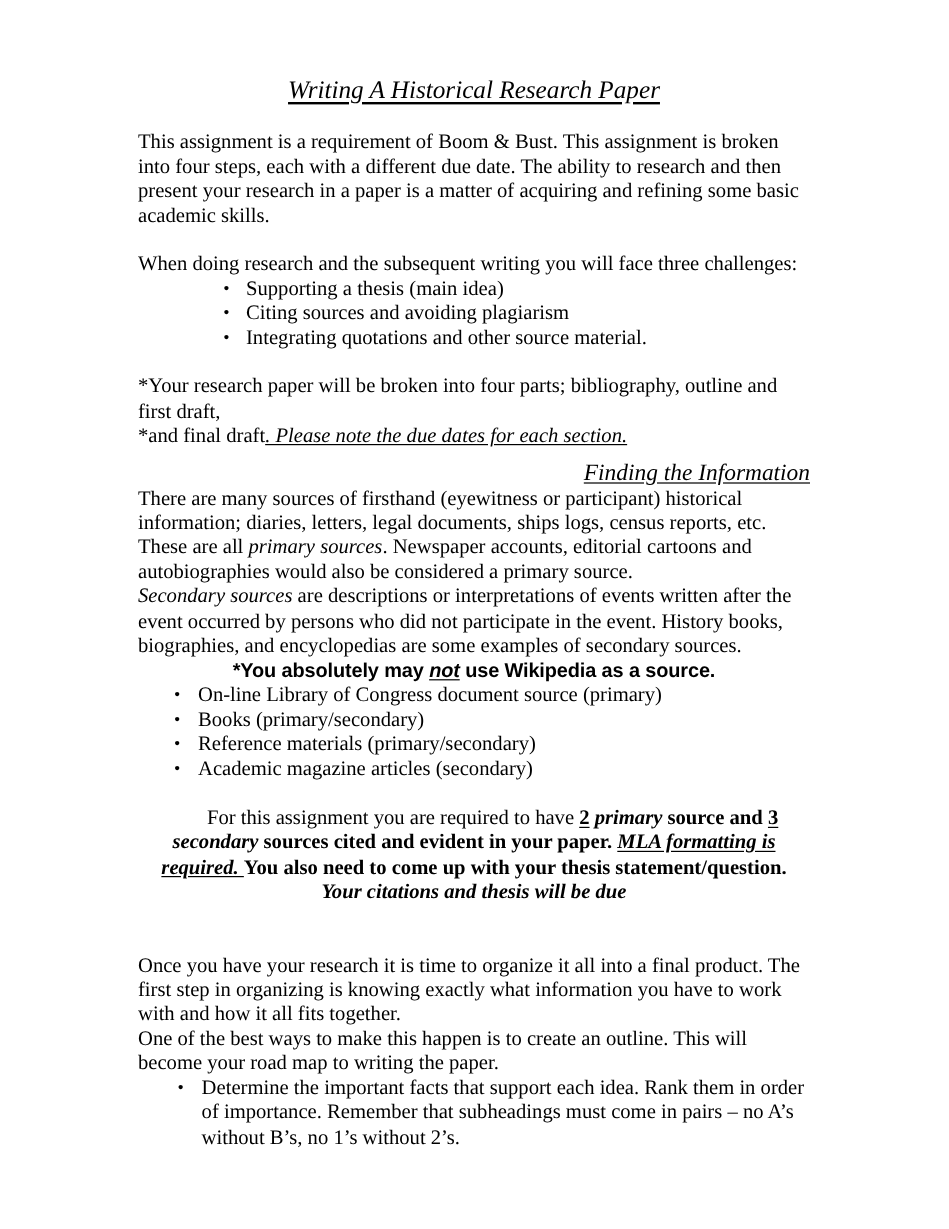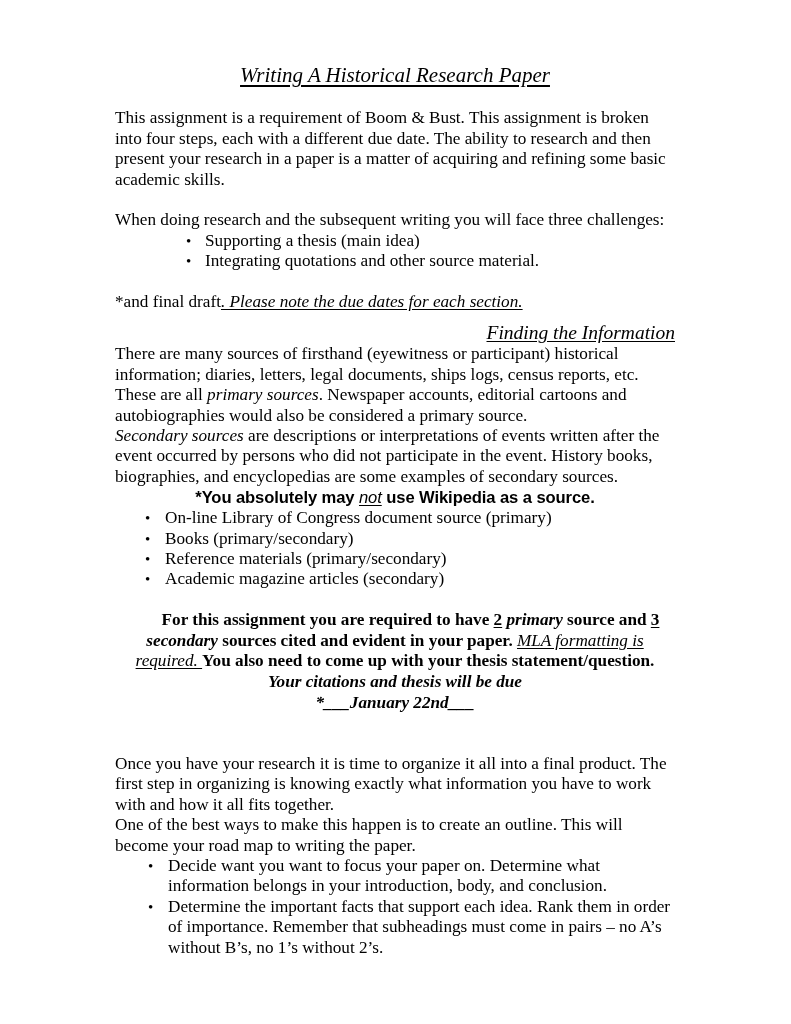--- a/index.html
+++ b/index.html
@@ -108,21 +108,21 @@
   }
   ul.list-hang > li::before {
     left: 33px;
   }
 
   
   .i  { font-style: italic; }
   .b  { font-weight: bold; }
   .u  { text-decoration: underline; text-underline-offset: 2px; }
   .bi { font-weight: bold; font-style: italic; }
-  .biu { font-weight: normal; font-style: italic; text-decoration: underline; text-underline-offset: 2px; }
+  .biu { font-weight: bold; font-style: italic; text-decoration: underline; text-underline-offset: 2px; }
   .bu { font-weight: bold; text-decoration: underline; text-underline-offset: 2px; }
   .iu { font-style: italic; text-decoration: underline; text-underline-offset: 2px; }
 
   
   p.warning-line {
     font-family: "Liberation Sans", "DejaVu Sans", sans-serif;
     font-size: 16.6px;
     font-weight: bold;
     line-height: 21px;
     text-align: center;
@@ -136,45 +136,47 @@
   }
 
   
   .req-block {
     font-size: 17.2px;
     line-height: 20.6px;
     text-align: center;
     margin: 0;
     padding: 0 2px;
   }
-  .req-block .lead { font-weight: bold; margin-left: 31px; }
+  .req-block .lead { font-weight: normal; margin-left: 31px; }
 </style>
 </head>
 <body>
 
 <div class="page">
   <div class="content">
 
     <h1 class="doc-title"><span class="u">Writing A Historical Research Paper</span></h1>
 
     <div class="spacer-line"></div>
 
     <p class="body-para">This assignment is a requirement of Boom &amp; Bust. This assignment is broken into four steps, each with a different due date. The ability to research and then present your research in a paper is a matter of acquiring and refining some basic academic skills.</p>
 
     <div class="spacer-line"></div>
 
     <p class="body-para">When doing research and the subsequent writing you will face three challenges:</p>
 
     <ul class="bullets list-deep">
       <li>Supporting a thesis (main idea)</li>
+      <li>Citing sources and avoiding plagiarism</li>
       <li>Integrating quotations and other source material.</li>
     </ul>
 
     <div class="spacer-line"></div>
 
+    <p class="body-para">*Your research paper will be broken into four parts; bibliography, outline and first draft,</p>
     <p class="body-para"><span>*and final draft</span><span class="iu">.  Please note the due dates for each section.</span></p>
 
     <div class="spacer-half"></div>
 
     <h2 class="section-heading"><span class="u">Finding the Information</span></h2>
 
     <p class="body-para"><span>There are many sources of firsthand (eyewitness or participant) historical information; diaries, letters, legal documents, ships logs, census reports, etc.  These are all </span><span class="i">primary sources</span><span>. Newspaper accounts, editorial cartoons and autobiographies would also be considered a primary source.</span></p>
 
     <p class="body-para"><span class="i">Secondary sources</span><span> are descriptions or interpretations of events written after the event occurred by persons who did not participate in the event. History books, biographies, and encyclopedias are some examples of secondary sources.</span></p>
 
@@ -184,29 +186,27 @@
       <li>On-line Library of Congress document source (primary)</li>
       <li>Books (primary/secondary)</li>
       <li>Reference materials (primary/secondary)</li>
       <li>Academic magazine articles (secondary)</li>
     </ul>
 
     <div class="spacer-line"></div>
 
     <p class="req-block"><span class="lead">For this assignment you are required to have </span><span class="bu">2</span><span class="bi"> primary</span><span class="b"> source and </span><span class="bu">3</span><span class="bi"> secondary</span><span class="b"> sources cited and evident in your paper. </span><span class="biu">MLA formatting is required. </span><span class="b"> You also need to come up with your thesis statement/question. </span><span class="bi">Your citations and thesis will be due</span></p>
 
-    <p class="req-block"><span class="bi">*___January 22nd___</span></p>
 
     <div class="spacer-line"></div>
 
 
     <div class="spacer-line"></div>
 
     <p class="body-para">Once you have your research it is time to organize it all into a final product. The first step in organizing is knowing exactly what information you have to work with and how it all fits together.</p>
     <p class="body-para">One of the best ways to make this happen is to create an outline. This will become your road map to writing the paper.</p>
 
     <ul class="bullets list-hang">
-      <li>Decide want you want to focus your paper on.  Determine what information belongs in your introduction, body, and conclusion.</li>
       <li>Determine the important facts that support each idea.  Rank them in order of importance. Remember that subheadings must come in pairs – no A’s without B’s, no 1’s without 2’s.</li>
     </ul>
 
   </div>
 </div>
 
 </body></html>

